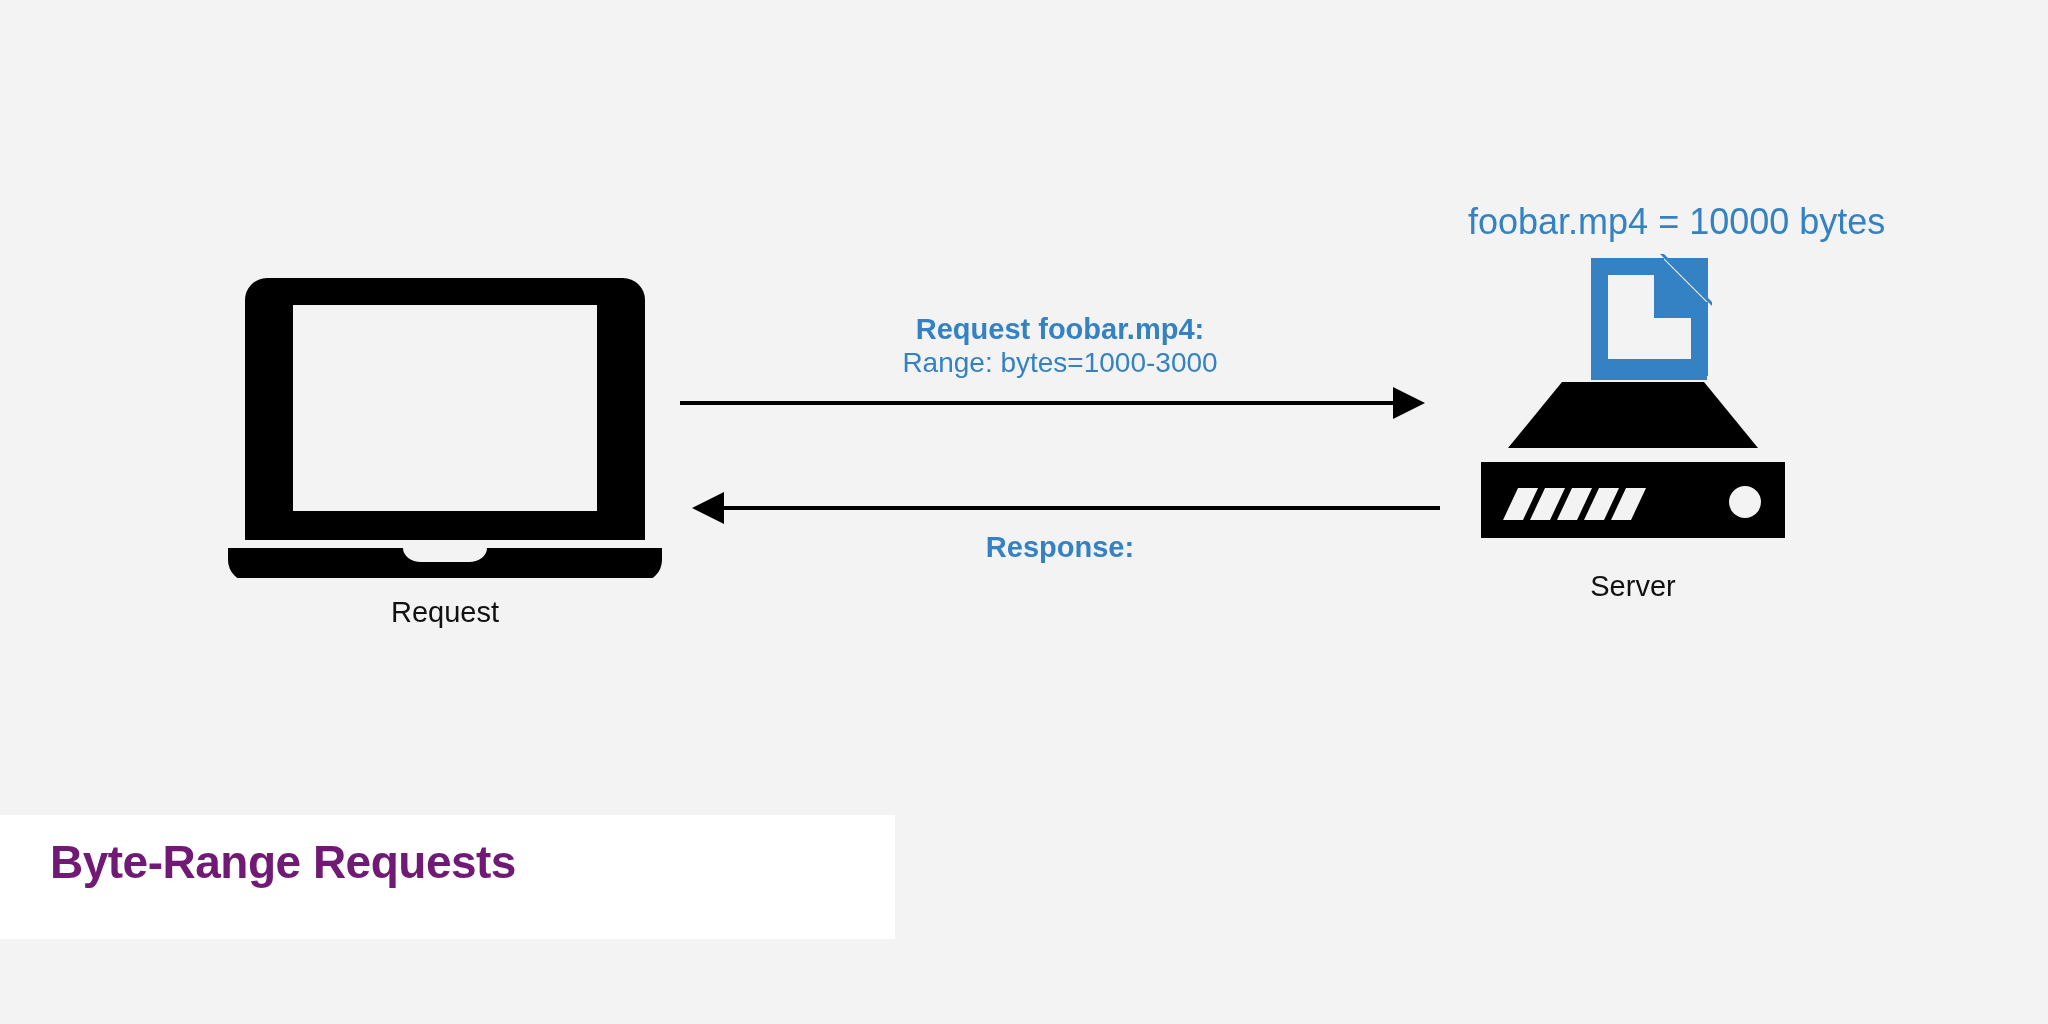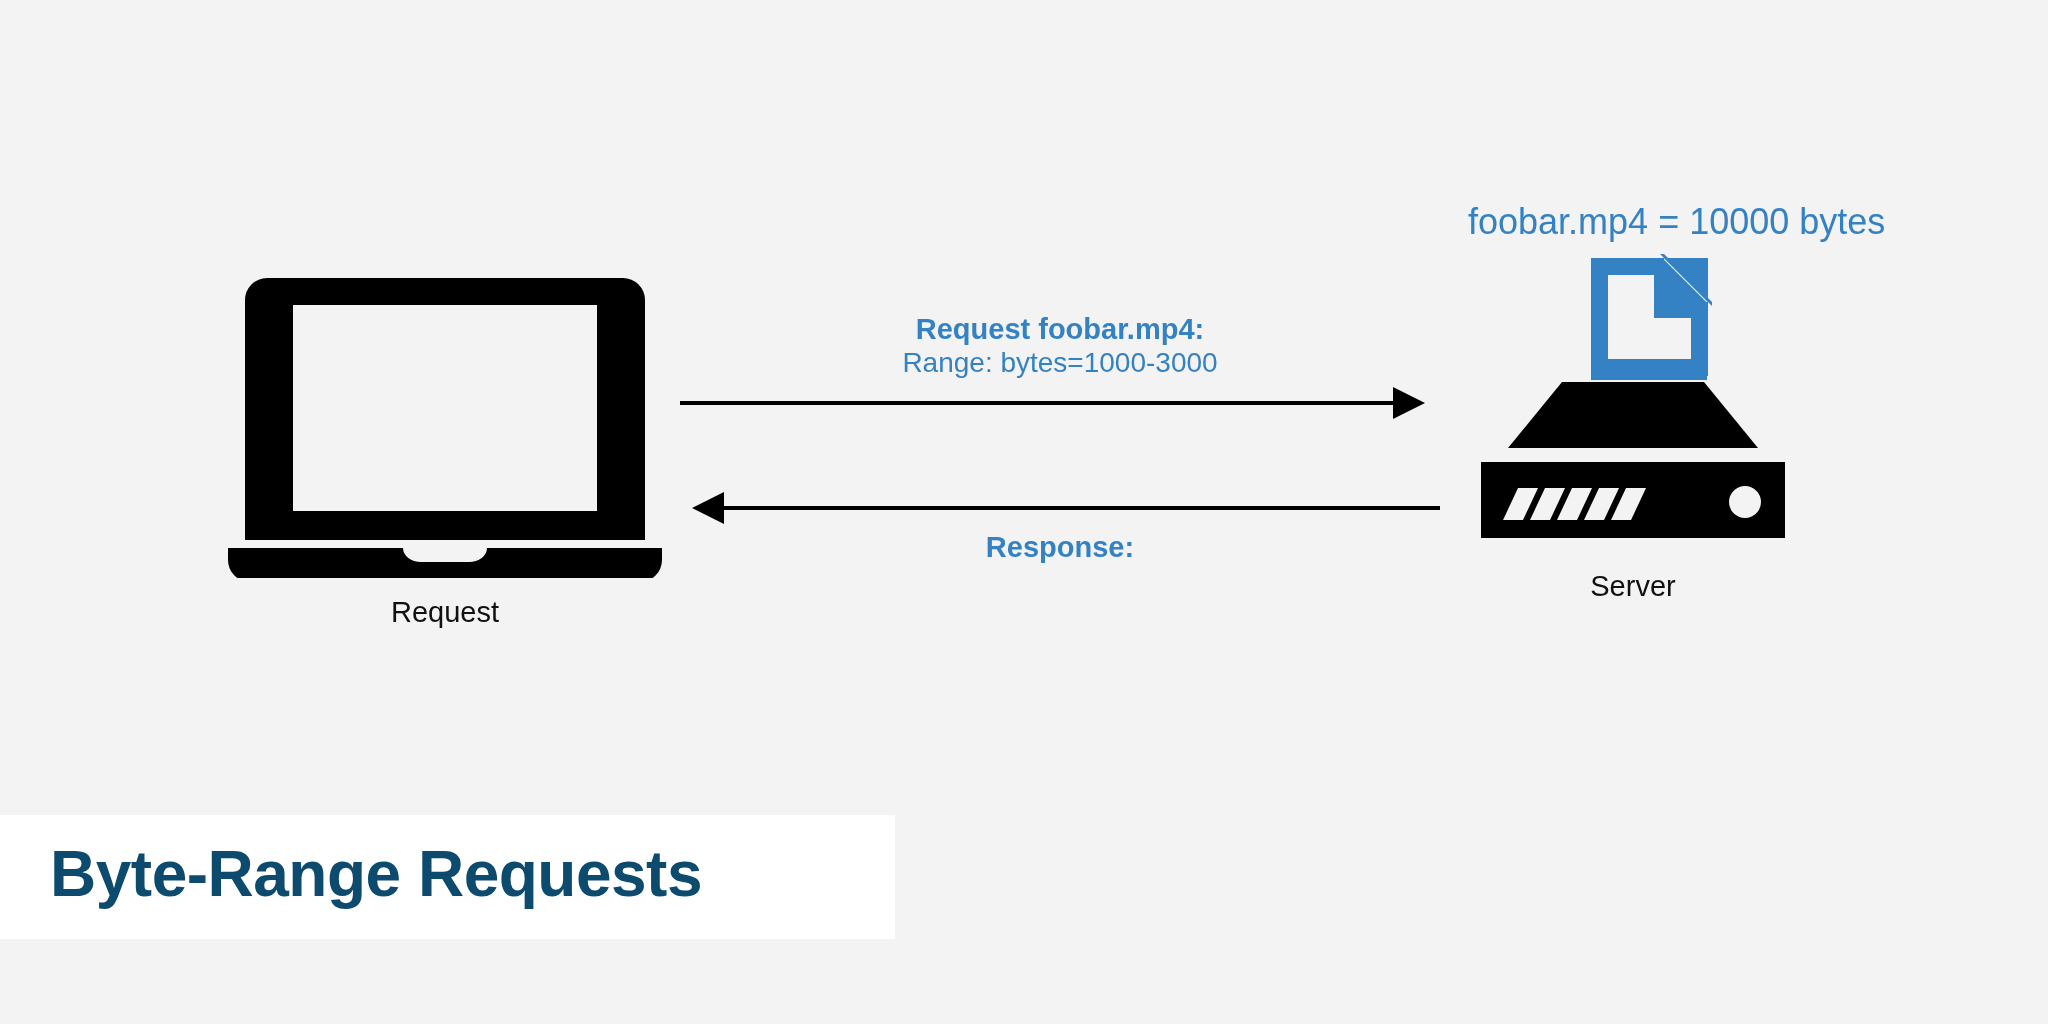--- a/index.html
+++ b/index.html
@@ -95,23 +95,23 @@
     left: 0;
     top: 815px;
     width: 895px;
     height: 124px;
     background: #ffffff;
   }
   #title-text {
     position: absolute;
     left: 50px;
     top: 831px;
-    font-size: 64px;
+    font-size: 46px;
     font-weight: bold;
-    color: #0c4a6e;
+    color: #701a75;
     font-family: "Liberation Sans", sans-serif;
     letter-spacing: -0.5px;
     white-space: nowrap;
     line-height: 1.35;
   }
 </style>
 </head>
 <body>
 
 <div id="stage">

